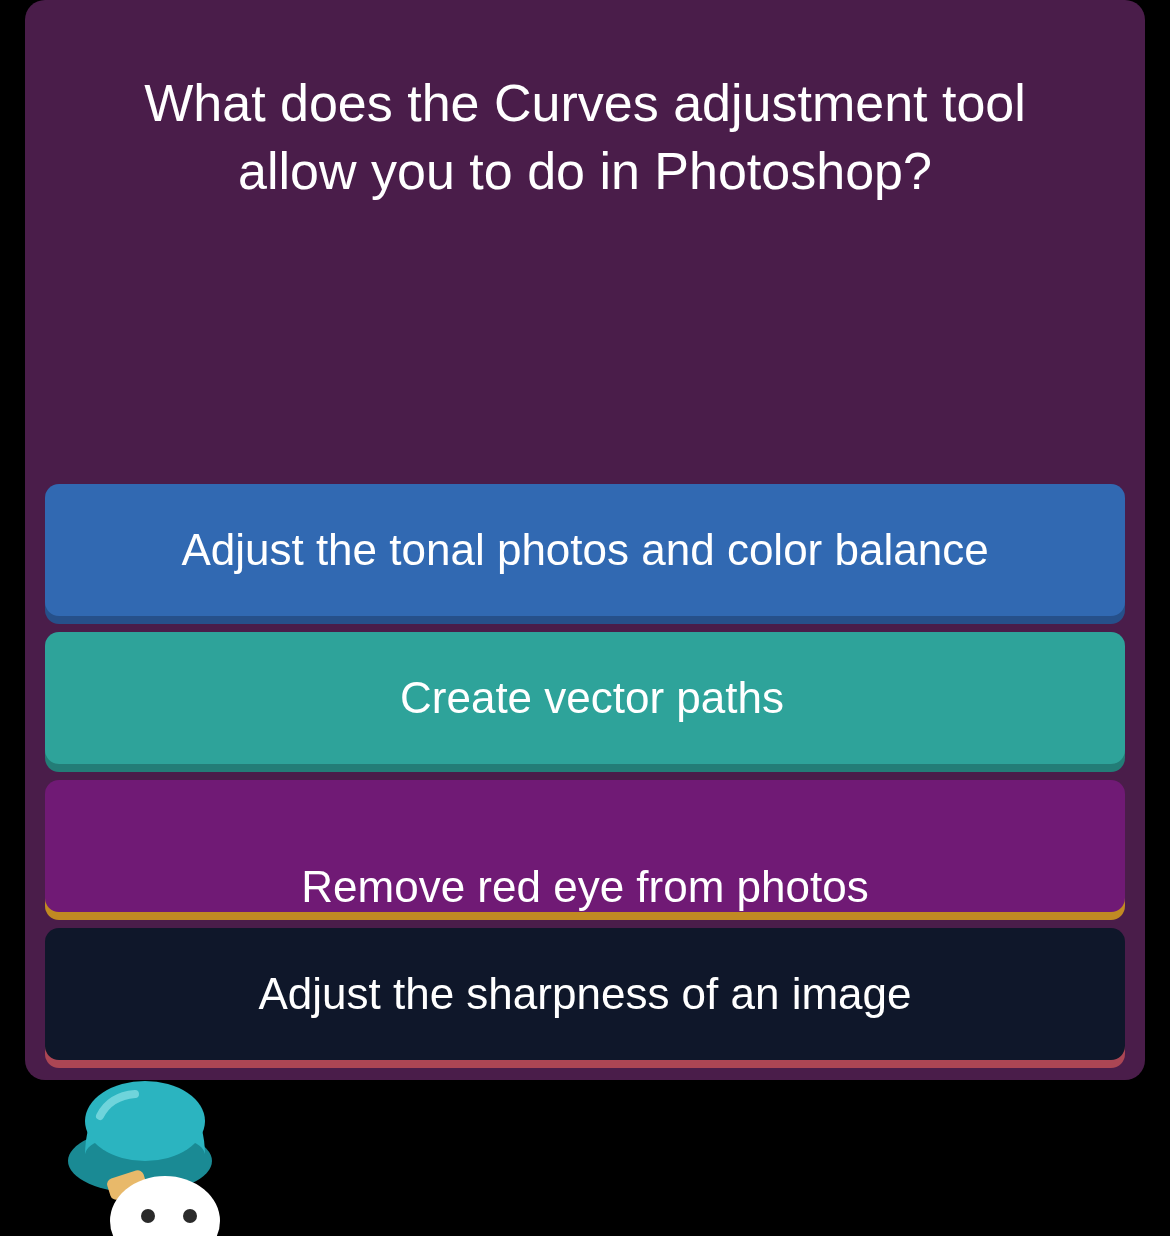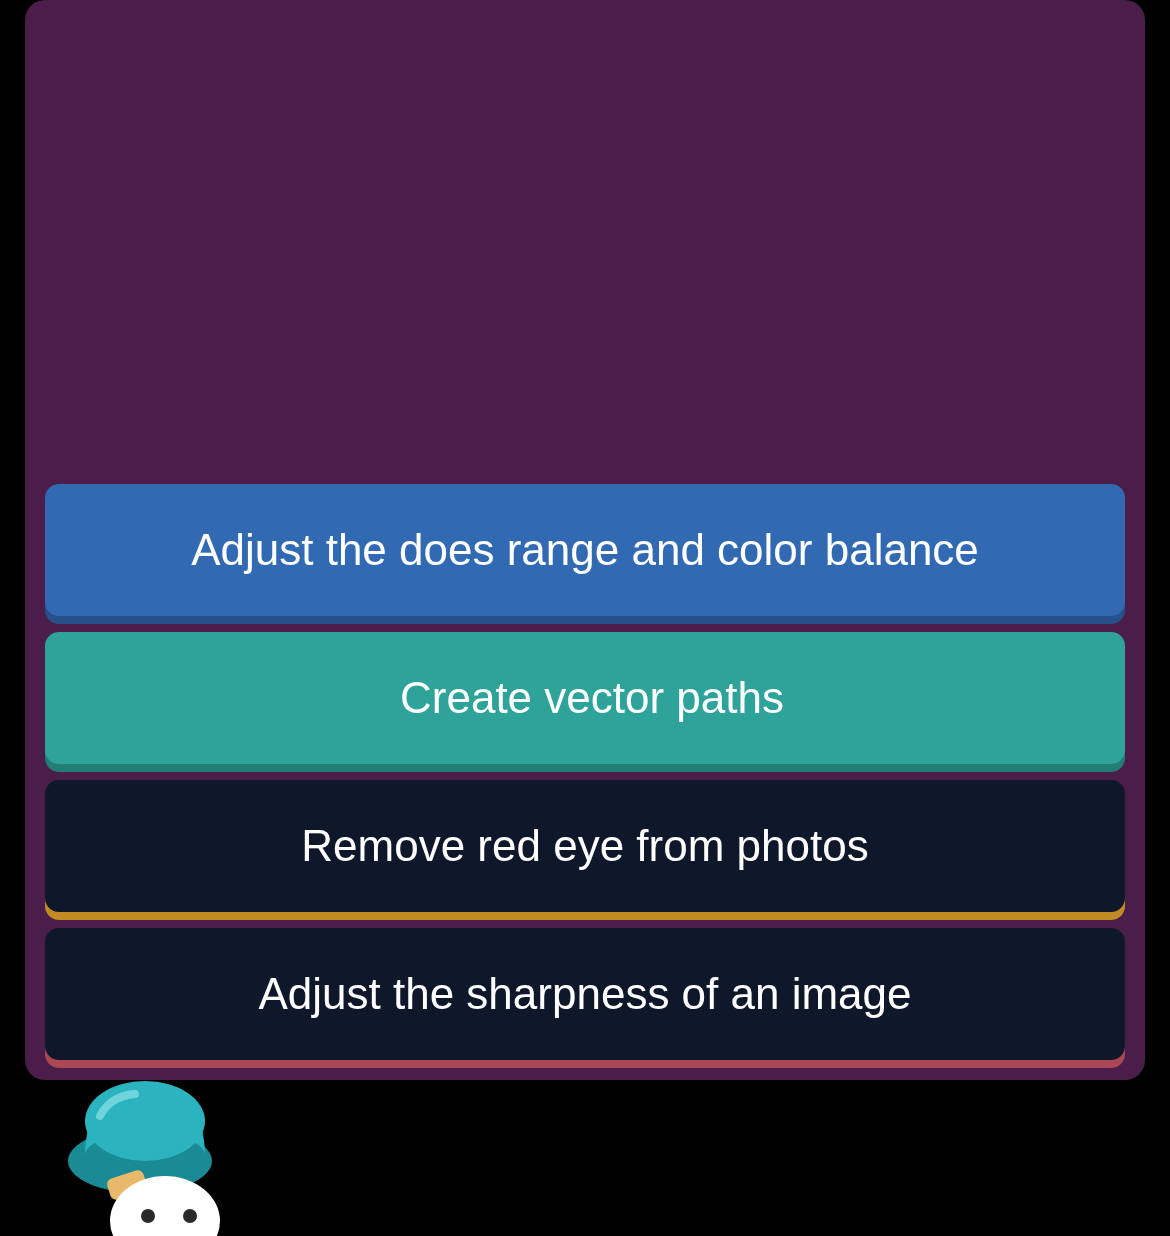--- a/index.html
+++ b/index.html
@@ -71,45 +71,47 @@
     box-shadow: 0 8px 0 0 #26508a;
   }
   
   .answer-teal {
     background: #2ea39a;
     box-shadow: 0 8px 0 0 #237d77;
     padding-left: 32px;
   }
   
   .answer-yellow {
-    background: #0f172a;
+    background: #701a75;
     box-shadow: 0 8px 0 0 #c18a22;
+    align-items: flex-end;
   }
   
   .answer-red {
     background: #0f172a;
     box-shadow: 0 8px 0 0 #ab4654;
   }
   
   .avatar {
     position: absolute;
     left: 50px;
     bottom: 0;
     width: 170px;
     height: 170px;
   }
 </style>
 </head>
 <body>
 
 <div class="card">
+  <div class="question">What does the Curves adjustment tool allow you to do in Photoshop?</div>
 
   <div class="answers">
     <button class="answer-btn answer-blue">
-      <span>Adjust the does range and color balance</span>
+      <span>Adjust the tonal photos and color balance</span>
     </button>
     <button class="answer-btn answer-teal">
       <span>Create vector paths</span>
     </button>
     <button class="answer-btn answer-yellow">
       <span>Remove red eye from photos</span>
     </button>
     <button class="answer-btn answer-red">
       <span>Adjust the sharpness of an image</span>
     </button>

